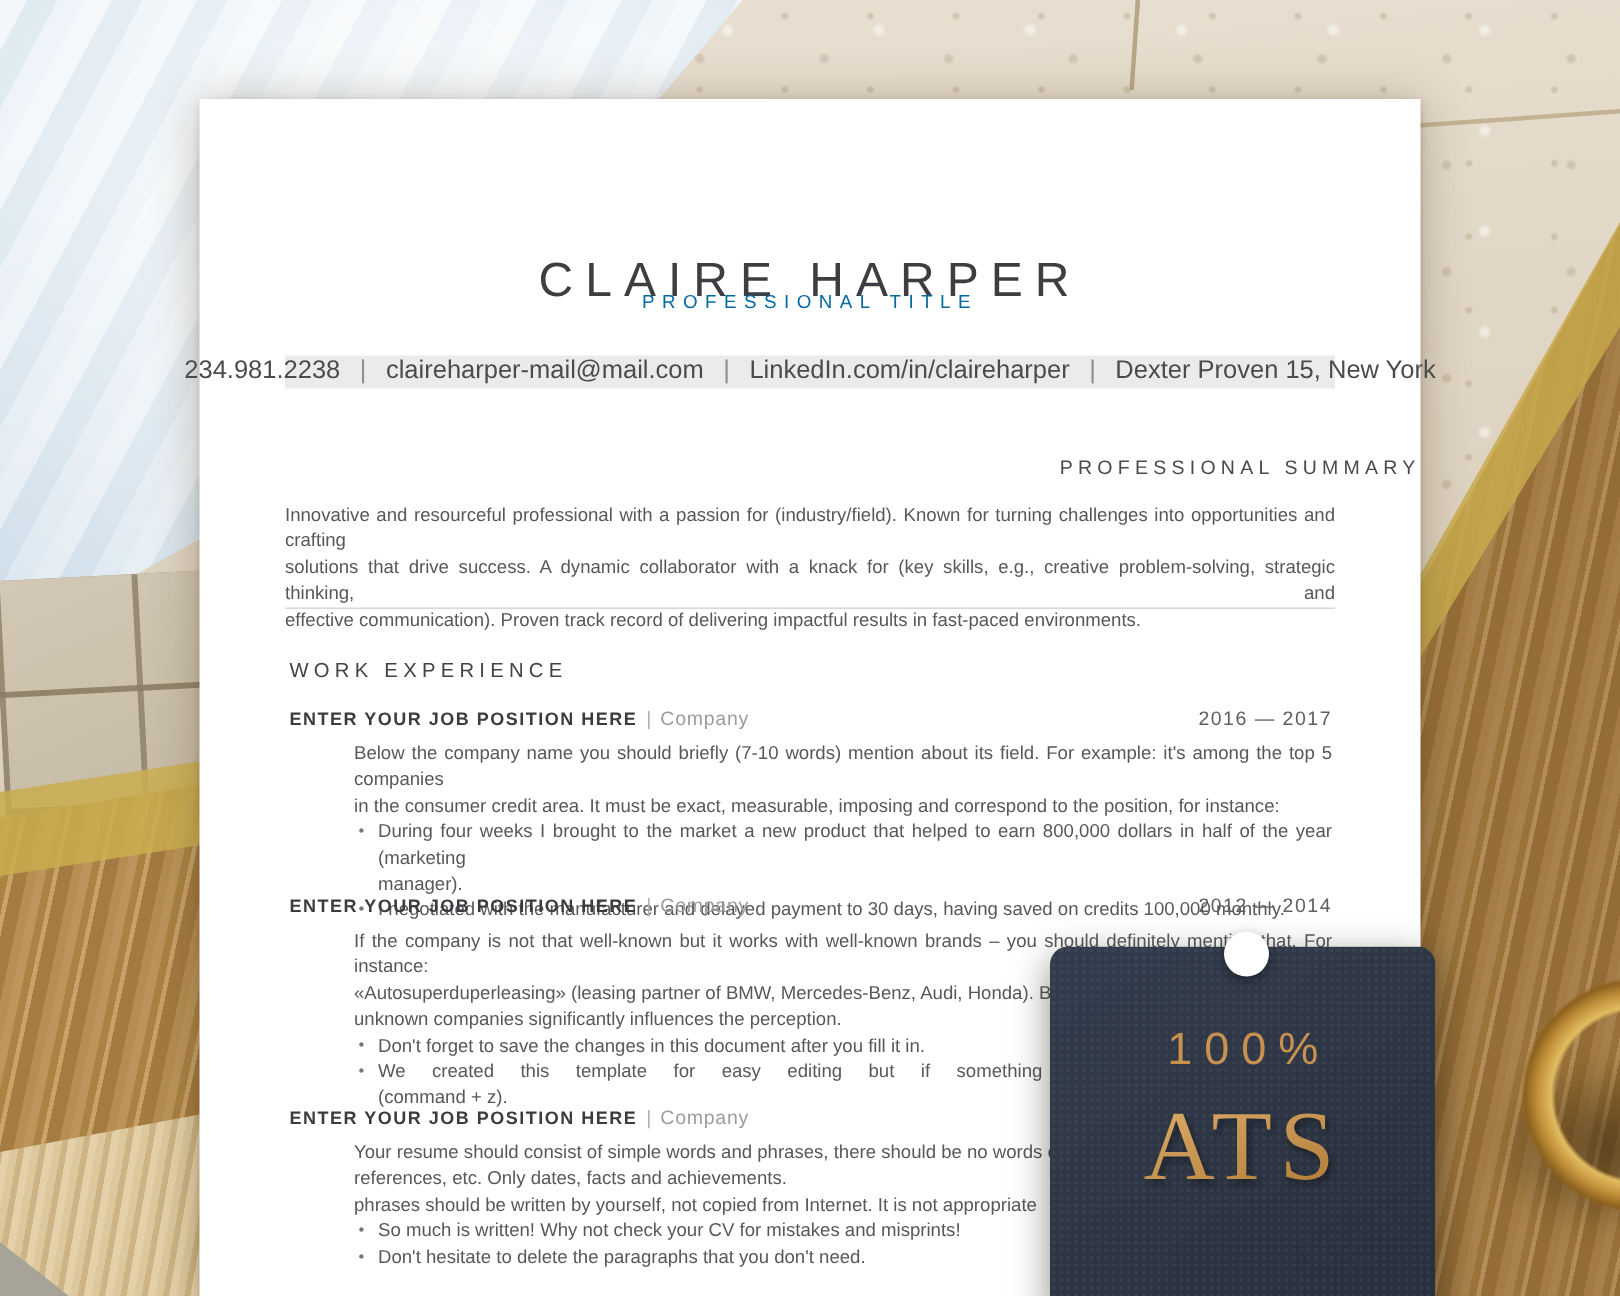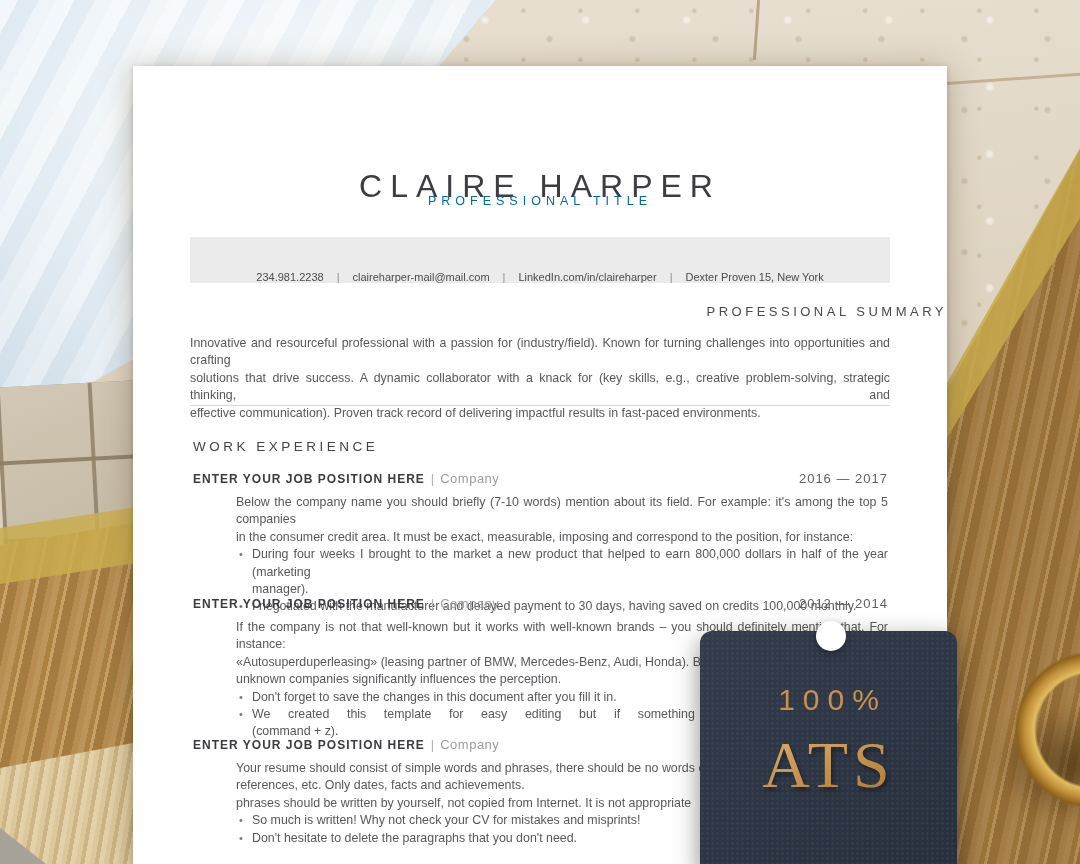--- a/index.html
+++ b/index.html
@@ -48,22 +48,22 @@
     background:radial-gradient(circle,transparent 56px,#e2bc60 59px,#c1903a 68px,#8d621e 76px,transparent 79px);}
 
   
   .page{position:absolute;left:133px;top:66px;width:814px;height:798px;background:#fff;z-index:2;
     box-shadow:0 4px 30px rgba(80,60,30,.35),0 1px 5px rgba(0,0,0,.18);}
   .name{position:absolute;top:102px;left:0;width:100%;text-align:center;
     font-size:32px;font-weight:200;letter-spacing:8px;color:#3d3d42;white-space:nowrap;}
   .prof-title{position:absolute;top:128px;left:0;width:100%;text-align:center;
     font-size:12.5px;letter-spacing:5px;color:#0369a1;}
   .prof-title{top:128px;} 
-  .contact-bar{position:absolute;top:171px;left:57px;width:700px;height:46px;background:#ebebeb;
-    display:flex;align-items:flex-end;justify-content:center;font-size:11px;color:#4b4b4b;white-space:nowrap;}
+  .contact-bar{position:absolute;top:171px;left:57px;width:700px;height:22px;background:#ebebeb;
+    display:flex;align-items:flex-start;justify-content:center;font-size:17px;color:#4b4b4b;white-space:nowrap;}
   .contact-bar .sep{margin:0 13px;color:#8d8d8d;}
   .sec-head{position:absolute;left:0;width:100%;text-align:right;
     font-size:13px;letter-spacing:3.5px;color:#49494e;font-weight:500;}
   .summary{position:absolute;top:269px;left:57px;width:700px;}
   .line{font-size:12.4px;line-height:17.4px;color:#58585c;text-align:justify;}
   .jl{text-align-last:justify;}
   .divider{position:absolute;top:339px;left:57px;width:700px;border-top:1px solid #d8d8d8;}
   .work-head{position:absolute;top:373px;left:60px;font-size:13.5px;letter-spacing:3.5px;
     color:#434348;font-weight:500;}
   .job{position:absolute;left:60px;width:695px;}

